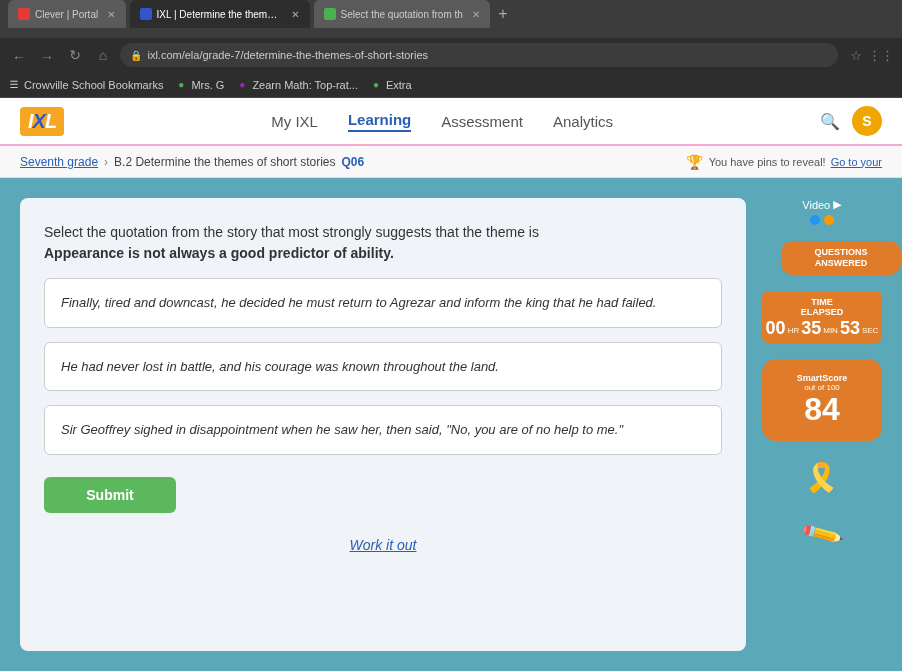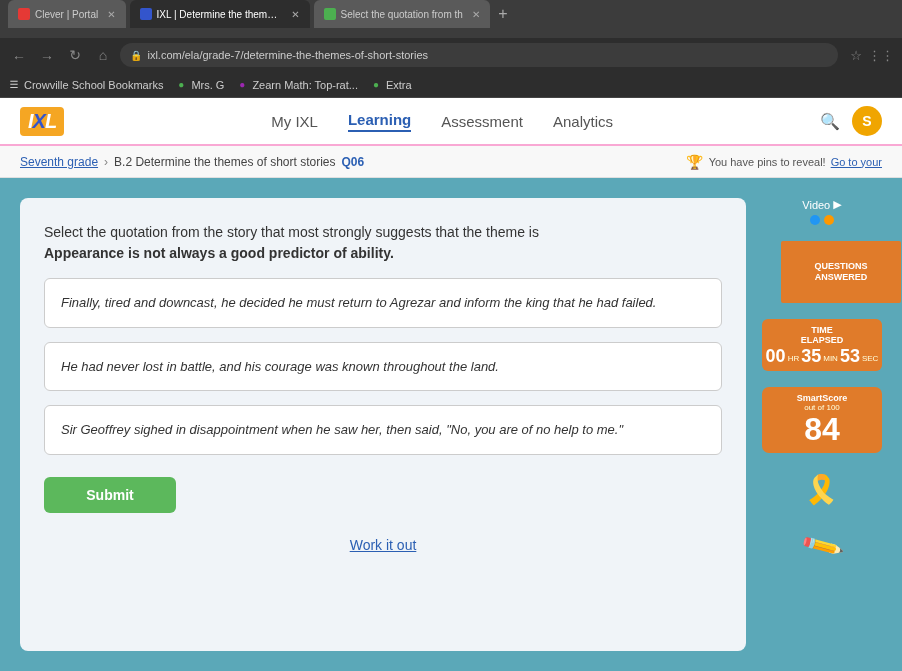--- a/index.html
+++ b/index.html
@@ -301,20 +301,21 @@
       width: 132px;
       margin-top: 8px;
     }
     .work-it-out {
       text-align: center;
       font-size: 14px;
       color: #2b5fb3;
       cursor: pointer;
       text-decoration: underline;
       margin-top: 10px;
+      font-style: italic;
     }
 
     
     .right-panel {
       width: 120px;
       display: flex;
       flex-direction: column;
       align-items: center;
       gap: 16px;
     }
@@ -338,22 +339,22 @@
     }
     .dot {
       width: 10px;
       height: 10px;
       border-radius: 50%;
     }
 
     .questions-answered-box {
       background: #e07b2a;
       color: #fff;
-      border-radius: 2px;
-      padding: 20px 10px;
+      border-radius: 12px;
+      padding: 6px 10px;
       text-align: center;
       width: 100%;
       margin-left: 38px;
     }
     .qa-label {
       font-size: 9px;
       font-weight: bold;
       text-transform: uppercase;
       line-height: 1.2;
     }
@@ -390,22 +391,22 @@
     }
     .te-unit {
       font-size: 8px;
       color: #ffd;
       padding-bottom: 2px;
     }
 
     .smartscore-box {
       background: #e07b2a;
       color: #fff;
-      border-radius: 7px;
-      padding: 6px 10px;
+      border-radius: 14px;
+      padding: 14px 10px;
       text-align: center;
       width: 100%;
     }
     .ss-label {
       font-size: 9px;
       font-weight: bold;
     }
     .ss-sub {
       font-size: 8px;
       color: #ffd;

